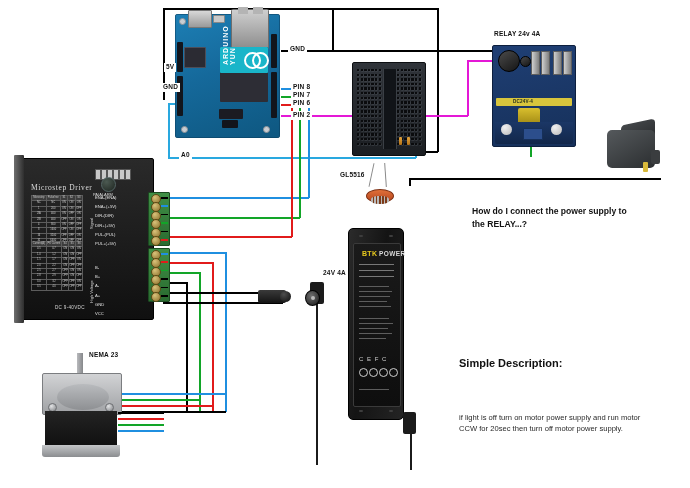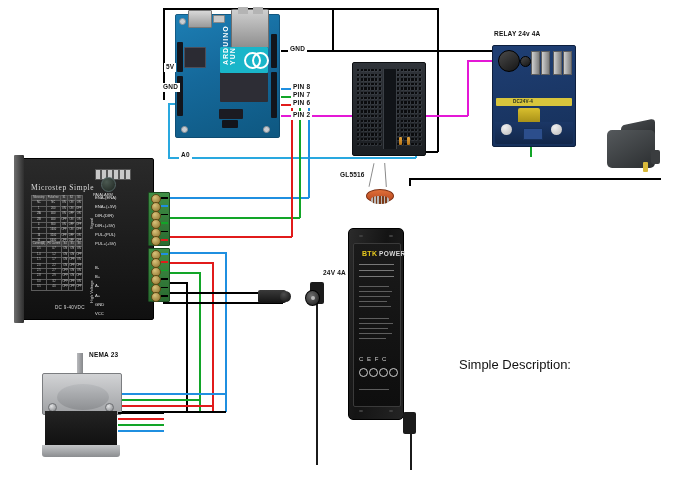--- a/index.html
+++ b/index.html
@@ -182,21 +182,21 @@
      background:linear-gradient(160deg,#45484b,#232527);border-radius:4px;
      transform:skewY(-12deg);}
   .wa-p{position:absolute;left:44px;top:30px;width:9px;height:14px;
      background:#3a3d3f;border-radius:2px;}
   .wa-y{position:absolute;left:36px;top:42px;width:5px;height:10px;
      background:#d8b93a;border-radius:1px;}
 
   
   .qtext{position:absolute;font-size:8.6px;font-weight:bold;color:#111;
       line-height:13px;}
-  .dtitle{position:absolute;font-size:13px;font-weight:normal;color:#111;}
+  .dtitle{position:absolute;font-size:11px;font-weight:bold;color:#111;}
   .dbody{position:absolute;font-size:7.6px;color:#2a2a2a;line-height:10.5px;}
 </style>
 </head>
 <body>
 
 <div id="stage">
 
   <div class="w wh abs" style="left:163px;top:8px;width:170px;"></div>
   <div class="w wv abs" style="left:163px;top:8px;height:92px;"></div>
   <div class="w wh abs" style="left:163px;top:68px;width:20px;"></div>
@@ -294,21 +294,21 @@
   <div id="driver" class="abs">
     <div class="drv-rail"></div>
     <div class="drv-sw">
       <b style="left:0"></b>
         <b style="left:6px"></b>
         <b style="left:12px"></b>
       <b style="left:18px"></b>
         <b style="left:24px"></b>
         <b style="left:30px"></b>
     </div>
-    <div class="drv-title">Microstep Simple</div>
+    <div class="drv-title">Microstep Driver</div>
     <div class="pa"></div>
     <div class="pa-txt">PA/ALARM</div>
 
     <table class="tbl" style="left:8px;top:36px;width:52px;">
         <tbody>
           <tr>
             <td class="h">Microstep</td>
             <td class="h">Pulse/rev</td>
             <td class="h">S1</td>
             <td class="h">S2</td>
@@ -819,16 +819,21 @@
   <div class="jack-m abs" style="left:258px;top:290px;"></div>
   <div class="jack-f abs" style="left:305px;top:290px;"></div>
 
   <div id="wall" class="abs">
     <div class="wa-t"></div>
     <div class="wa-b"></div>
     <div class="wa-p"></div>
     <div class="wa-y"></div>
   </div>
 
+  <div class="qtext" style="left:472px;top:205px;width:210px;">
+    <div>How do I connect the power supply to</div>
+    <div>the RELAY...?</div>
+  </div>
 
   <div class="dtitle" style="left:459px;top:357px;">Simple Description:</div>
+  <div class="dbody" style="left:459px;top:413px;width:190px;">if light is off turn on motor power supply and run motor CCW for 20sec then turn off motor power supply.</div>
 
 </div>
 
 </body></html>

